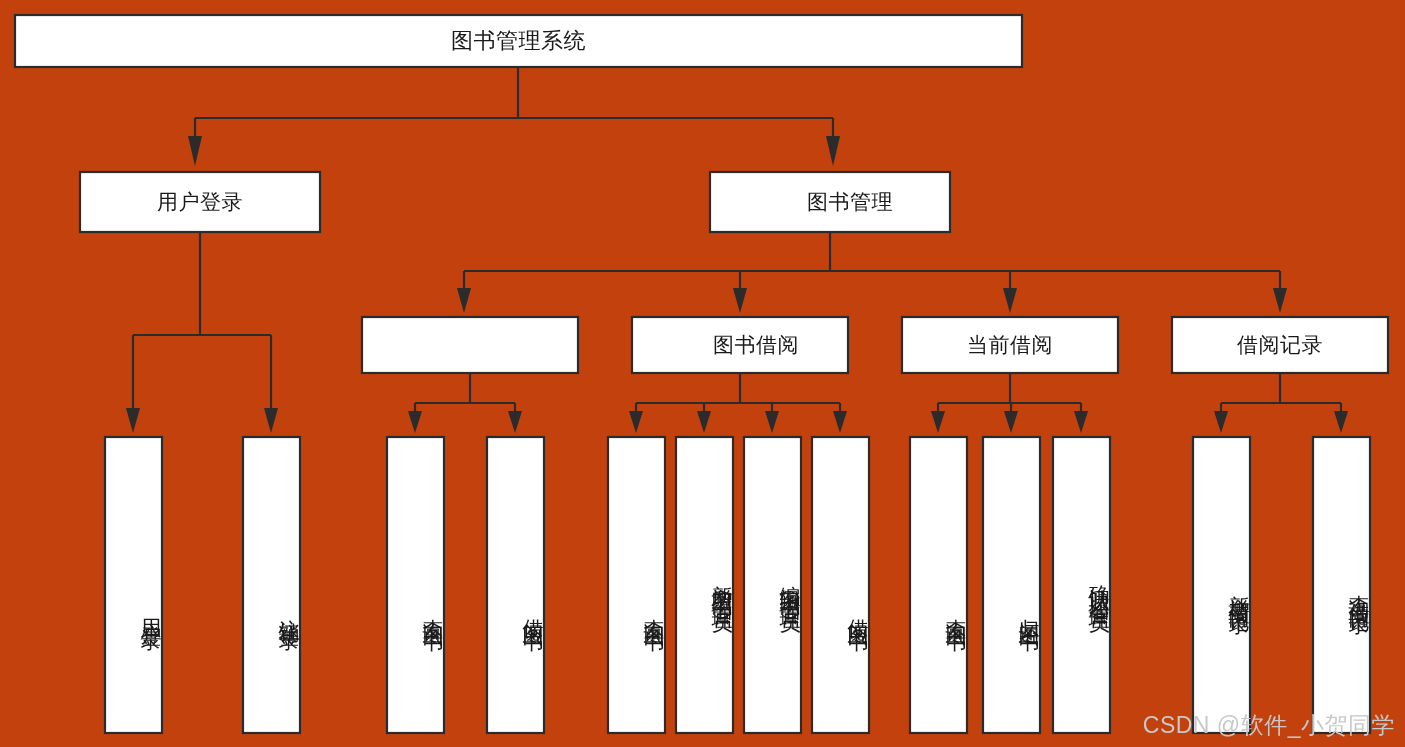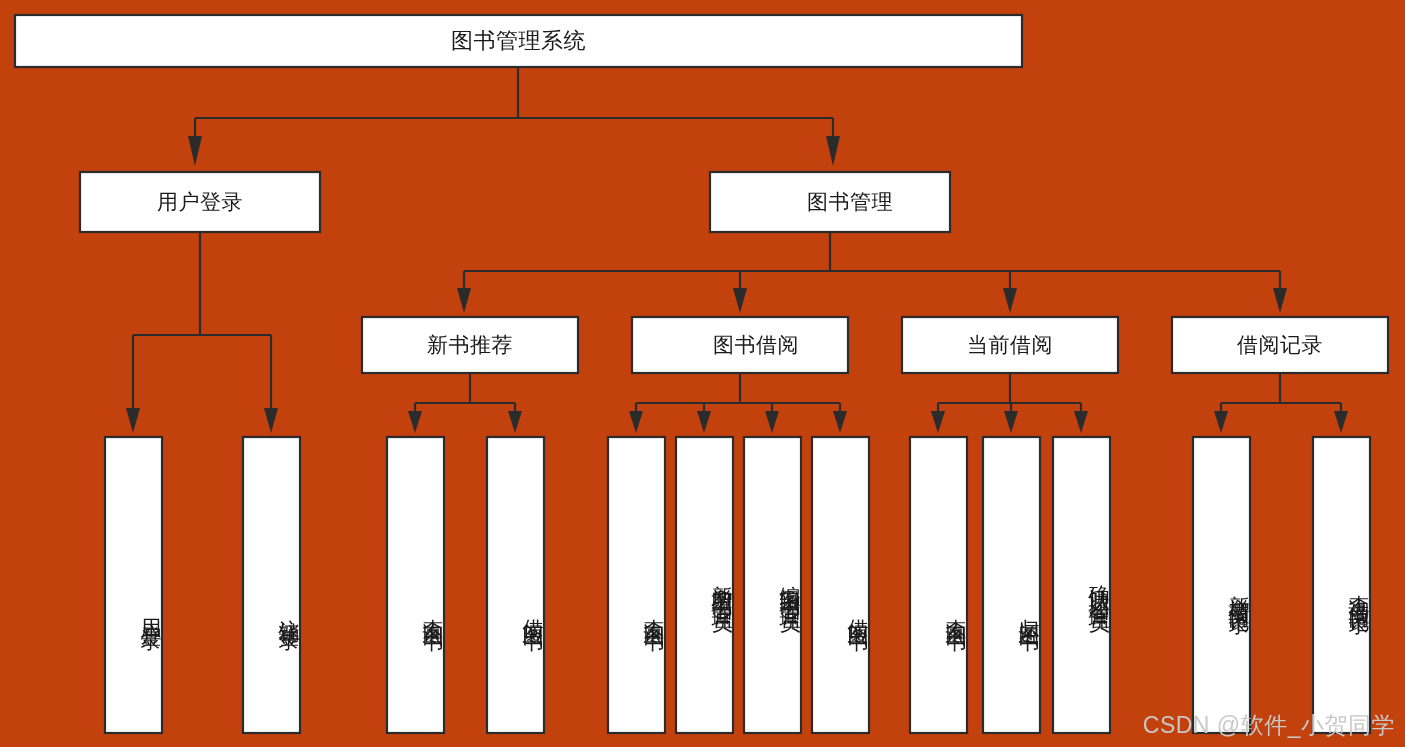--- a/index.html
+++ b/index.html
@@ -185,21 +185,20 @@
     <rect class="node-box" x="1053" y="437" width="57" height="296"></rect>
     <rect class="node-box" x="1193" y="437" width="57" height="296"></rect>
     <rect class="node-box" x="1313" y="437" width="57" height="296"></rect>
   </svg>
 
   <div class="node-label root-label" style="left:15px; top:15px; width:1007px; height:52px;">图书管理系统</div>
 
   <div class="node-label" style="left:80px; top:172px; width:240px; height:60px;">用户登录</div>
   <div class="node-label" style="left:710px; top:172px; width:224px; height:60px;margin-left:28px;">图书管理</div>
 
-  <div class="node-label" style="left:362px; top:317px; width:216px; height:56px;">新书推荐</div>
   <div class="node-label" style="left:632px; top:317px; width:248px; height:56px;">图书借阅</div>
   <div class="node-label" style="left:1172px; top:317px; width:216px; height:56px;">借阅记录</div>
   <div class="node-label" style="left:902px; top:317px; width:216px; height:56px;">当前借阅</div>
 
   <div class="leaf-label" style="left:105px; top:495px; width:57px; height:230px;">用户登录</div>
   <div class="leaf-label" style="left:243px; top:495px; width:57px; height:230px;">注销登录</div>
   <div class="leaf-label" style="left:387px; top:495px; width:57px; height:230px;">查询图书</div>
   <div class="leaf-label" style="left:487px; top:495px; width:57px; height:230px;">借阅图书</div>
   <div class="leaf-label" style="left:608px; top:495px; width:57px; height:230px;">查询图书</div>
   <div class="leaf-label" style="left:676px; top:443px; width:57px; height:285px;">新增图书（管理员）</div>

